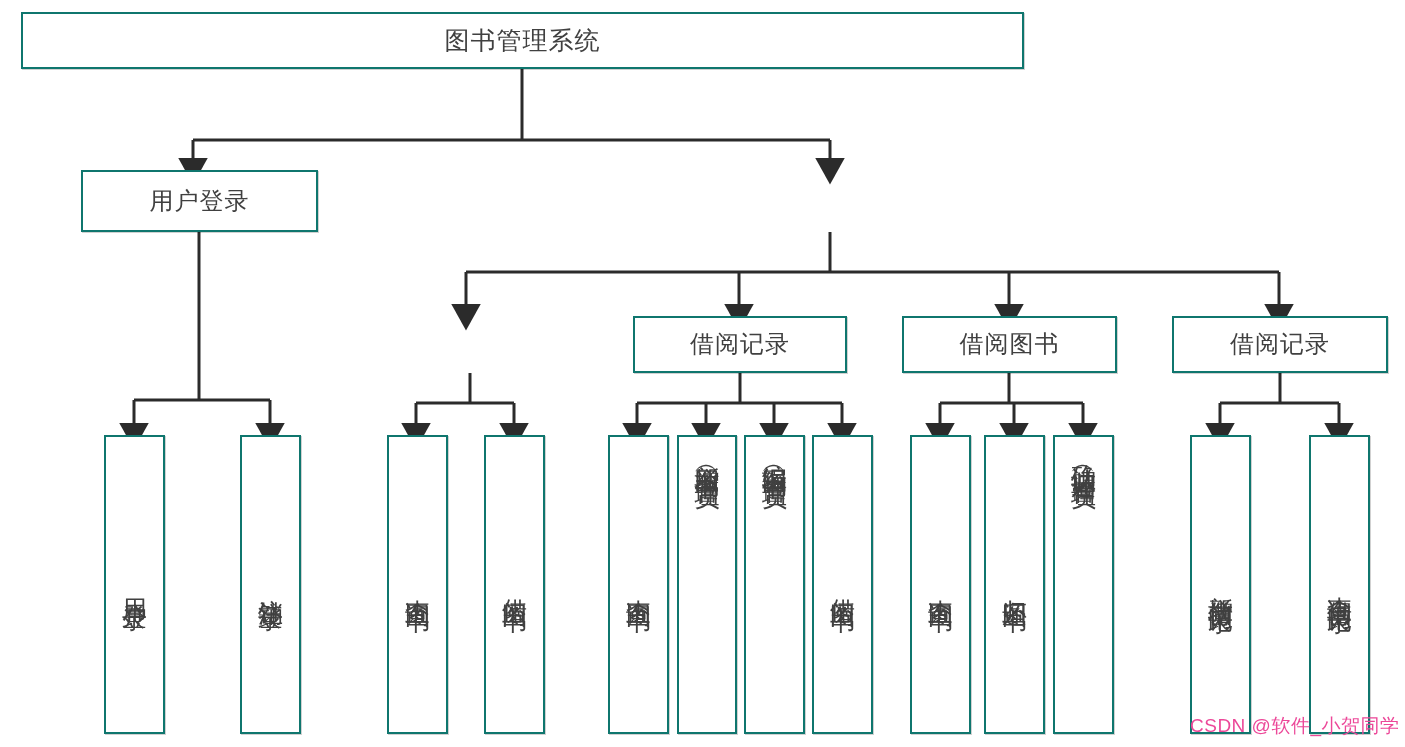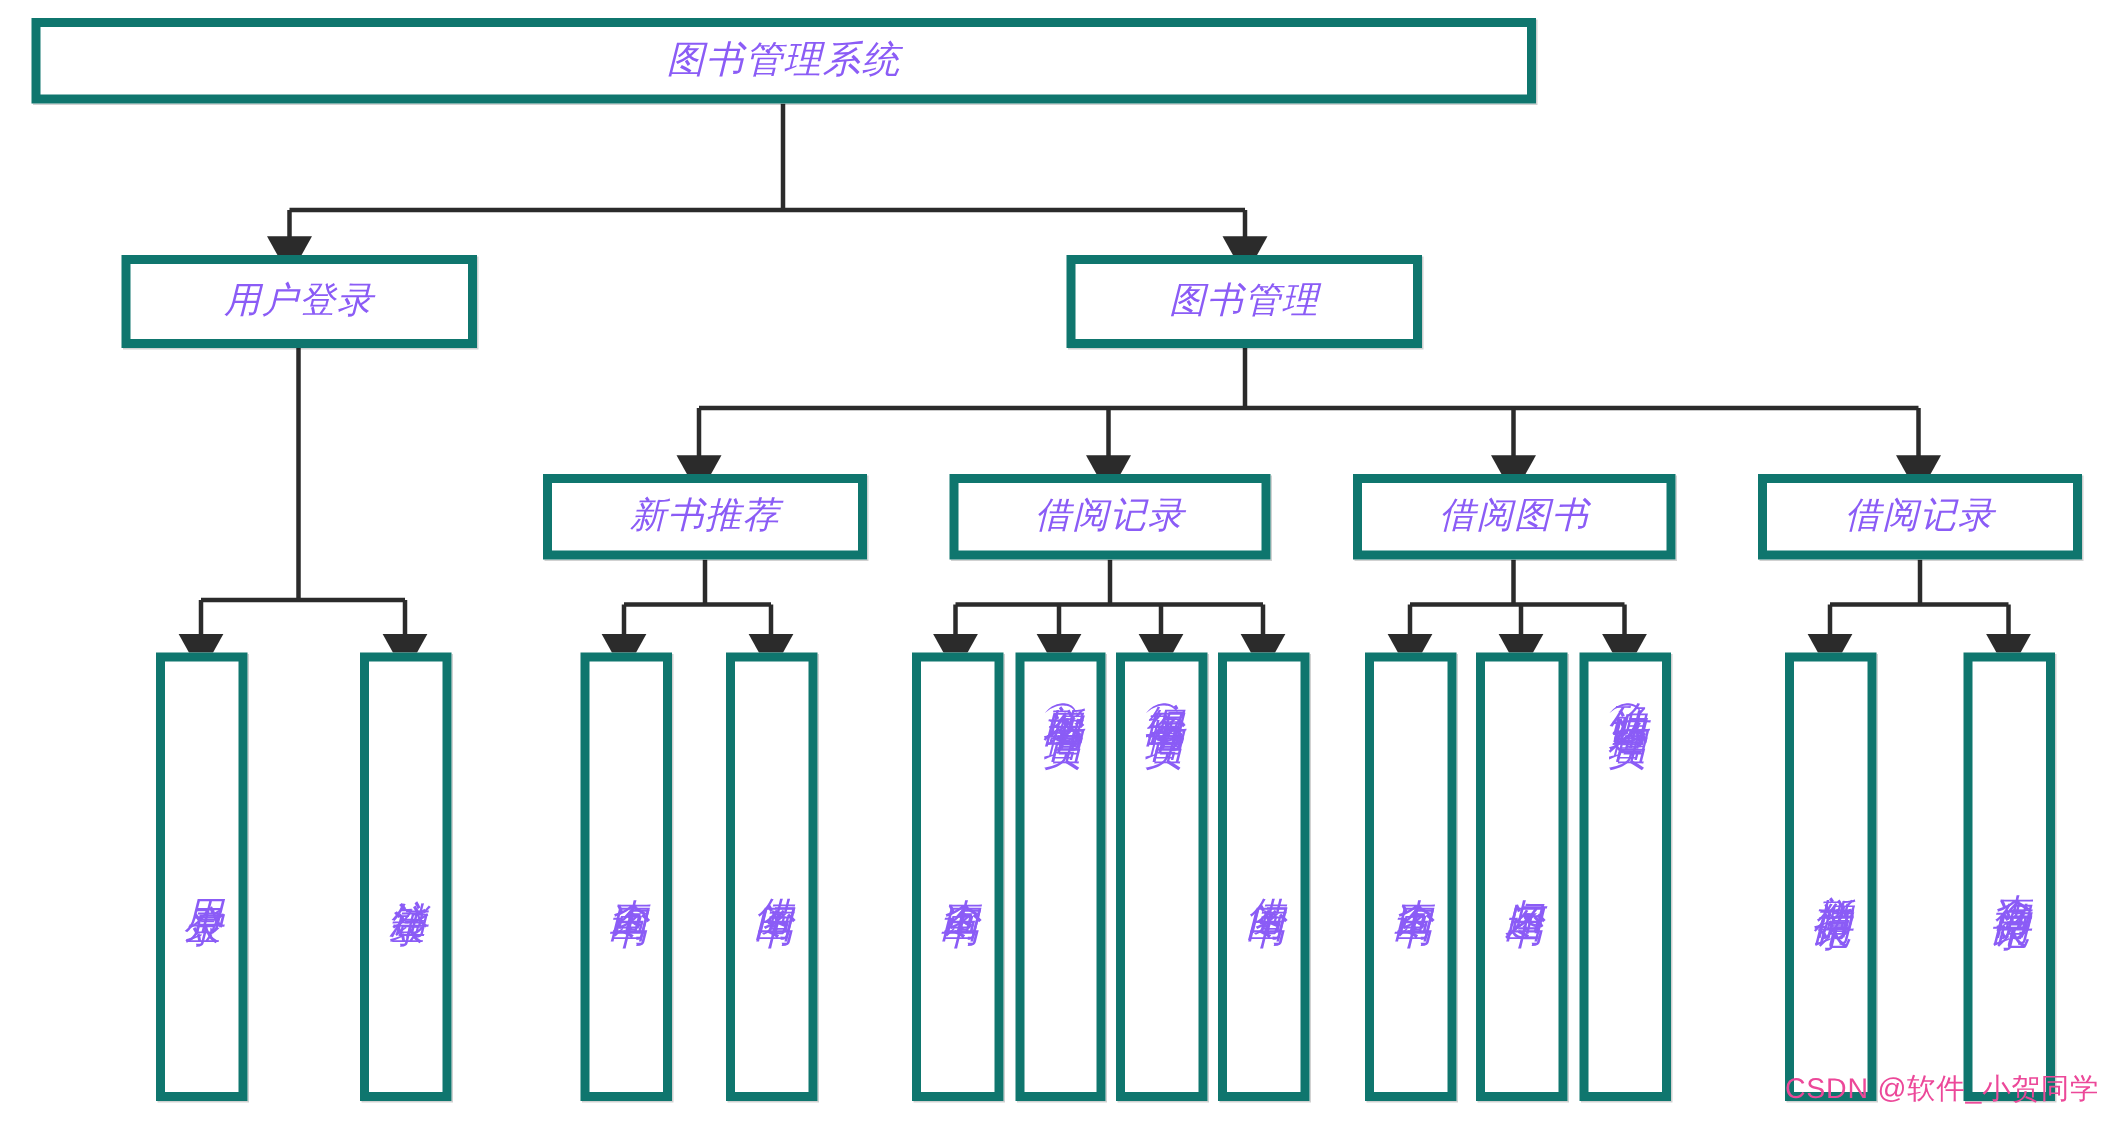--- a/index.html
+++ b/index.html
@@ -13,28 +13,27 @@
   #canvas {
     position: relative;
     width: 1405px;
     height: 747px;
     background: #ffffff;
     overflow: hidden;
   }
   .node {
     position: absolute;
     box-sizing: border-box;
-    border: 6px solid #0f766e;
+    border: 2px solid #0f766e;
     background: #ffffff;
     display: flex;
     align-items: center;
     justify-content: center;
-    color: #8b5cf6;
+    color: #404040;
     box-shadow: 1px 1px 0 rgba(0,0,0,0.18);
-    font-style: italic;
   }
   .node .label {
     display: block;
     text-align: center;
     line-height: 1.18;
     white-space: nowrap;
   }
   .node.horizontal .label {
     font-size: 24px;
     letter-spacing: 1px;
@@ -131,27 +130,21 @@
     </g>
   </svg>
 
   <div class="node root horizontal" style="left:21px; top:12px; width:1003px; height:57px;">
     <span class="label">图书管理系统</span>
   </div>
 
   <div class="node horizontal" style="left:81px; top:170px; width:237px; height:62px;">
     <span class="label">用户登录</span>
   </div>
-  <div class="node horizontal" style="left:711px; top:170px; width:237px; height:62px;">
-    <span class="label">图书管理</span>
-  </div>
 
-  <div class="node horizontal" style="left:362px; top:316px; width:216px; height:57px;">
-    <span class="label">新书推荐</span>
-  </div>
   <div class="node horizontal" style="left:633px; top:316px; width:214px; height:57px;">
     <span class="label">借阅记录</span>
   </div>
   <div class="node horizontal" style="left:902px; top:316px; width:215px; height:57px;">
     <span class="label">借阅图书</span>
   </div>
   <div class="node horizontal" style="left:1172px; top:316px; width:216px; height:57px;">
     <span class="label">借阅记录</span>
   </div>
 

